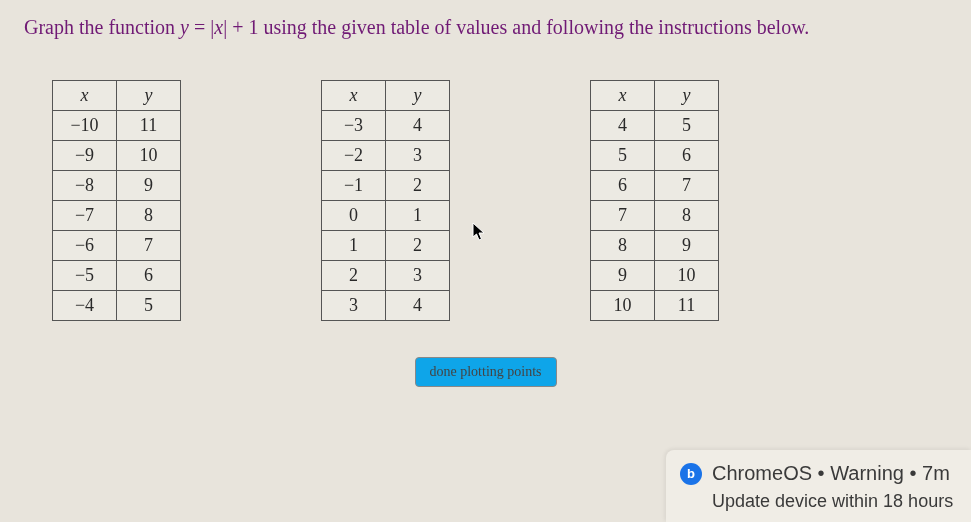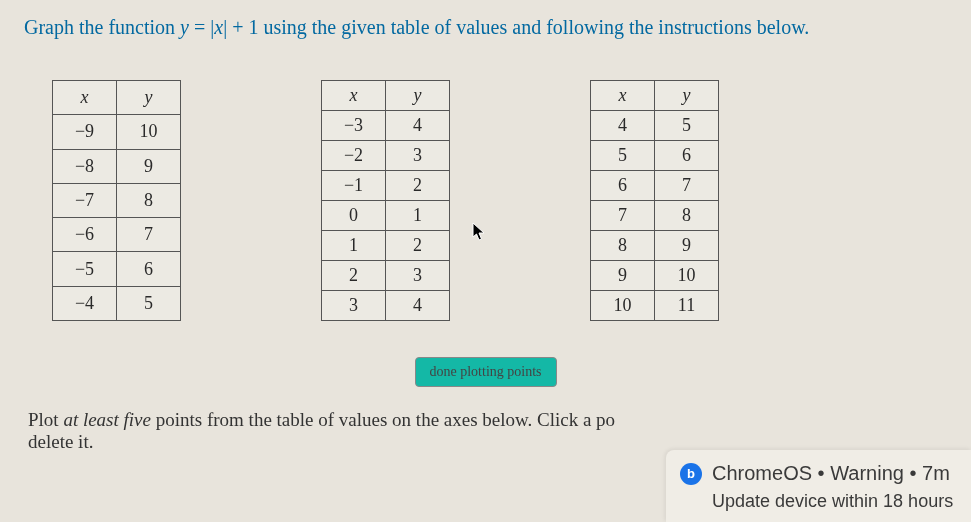--- a/index.html
+++ b/index.html
@@ -11,21 +11,21 @@
       color: #2a2a2a;
       position: relative;
       overflow: hidden;
     }
     .content {
       padding: 12px 24px;
     }
     .prompt {
       font-size: 20px;
       line-height: 1.5;
-      color: #0369a1;
+      color: #701a75;
       margin-bottom: 38px;
     }
     .math-var { font-style: italic; font-family: Georgia, serif; }
     .tables-row {
       display: flex;
       justify-content: flex-start;
       gap: 140px;
       padding-left: 28px;
       margin-bottom: 36px;
     }
@@ -48,21 +48,21 @@
       font-weight: normal;
     }
     .button-row {
       display: flex;
       justify-content: center;
       margin-bottom: 22px;
     }
     .done-btn {
       border: 1px solid #888;
       border-radius: 4px;
-      background: #14b8a6;
+      background: #0ea5e9;
       padding: 6px 14px;
       font-size: 14px;
       font-family: Georgia, serif;
       color: #444;
       cursor: pointer;
     }
     .instruction {
       font-size: 19px;
       color: #333;
       padding-left: 4px;
@@ -126,20 +126,24 @@
 
   <div class="tables-row">
 
     <table class="values">
       <tbody>
           <tr>
         <th>x</th>
         <th>y</th>
       </tr>
       <tr>
+            <td>−10</td>
+            <td>11</td>
+          </tr>
+      <tr>
             <td>−9</td>
             <td>10</td>
           </tr>
       <tr>
             <td>−8</td>
             <td>9</td>
           </tr>
       <tr>
             <td>−7</td>
             <td>8</td>
@@ -232,24 +236,20 @@
           </tr>
     </tbody>
       </table>
 
   </div>
 
   <div class="button-row">
     <button class="done-btn">done plotting points</button>
   </div>
 
-  <div class="instruction">
-    <span>Plot </span><span class="italic">at least five</span><span> points from the table of values on the axes below. Click a po</span><br>
-    <span>delete it.</span>
-  </div>
 </div>
 
 <div class="notification">
   <div class="notif-top">
     <div class="notif-icon">
       <span>b</span>
     </div>
     <div class="notif-title-row">
       <span>ChromeOS</span><span> • </span><span>Warning</span><span> • </span><span>7m</span>
     </div>

